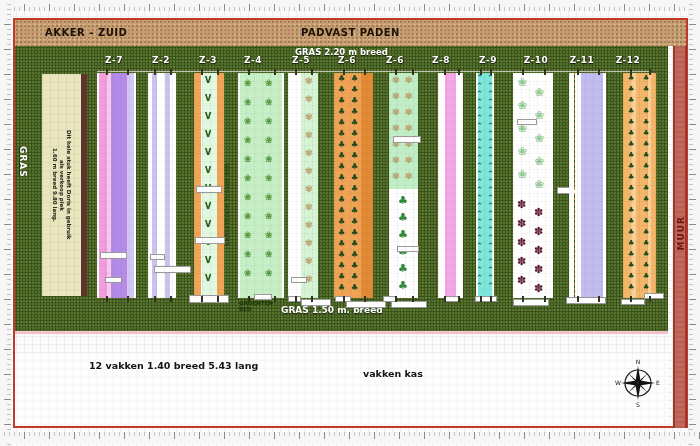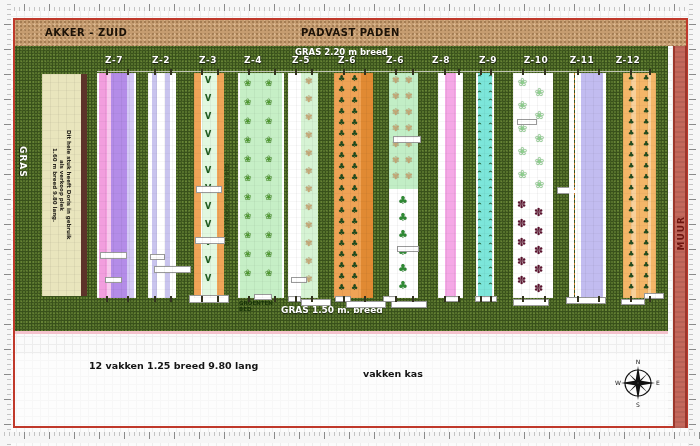--- a/index.html
+++ b/index.html
@@ -531,21 +531,21 @@
 
   <div class="abs muur">
     <span>MUUR</span>
   </div>
 
   <div class="abs pinkline"></div>
 
 
   <div class="abs bottomwhite">
     <div class="notes">
-      <div>12 vakken 1.25 breed 9.80 lang</div>
+      <div>12 vakken 1.40 breed 5.43 lang</div>
     </div>
     <div class="grotekas">vakken kas</div>
     <div class="compass">
       <svg width="46" height="50" viewBox="0 0 46 50">
         <text id="cN" x="23" y="6" text-anchor="middle" font-size="6" font-family="DejaVu Sans" fill="#111">N</text>
         <text id="cS" x="23" y="49" text-anchor="middle" font-size="6" font-family="DejaVu Sans" fill="#111">S</text>
         <text id="cW" x="3" y="27" text-anchor="middle" font-size="6" font-family="DejaVu Sans" fill="#111">W</text>
         <text id="cE" x="43" y="27" text-anchor="middle" font-size="6" font-family="DejaVu Sans" fill="#111">E</text>
         <circle cx="23" cy="25" r="13" fill="none" stroke="#111" stroke-width="1.2"></circle>
         <g fill="#111">

